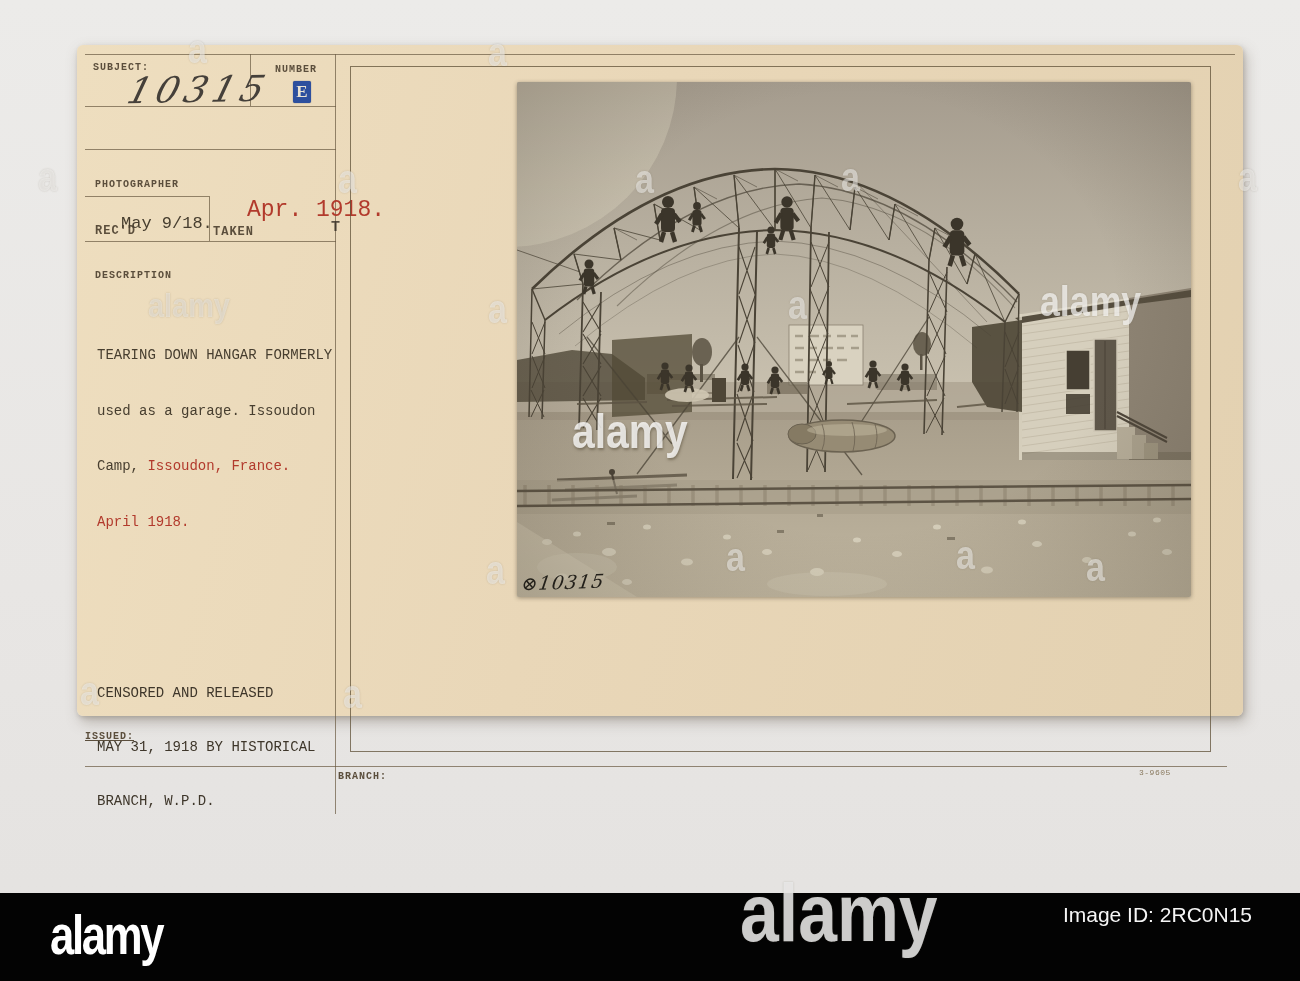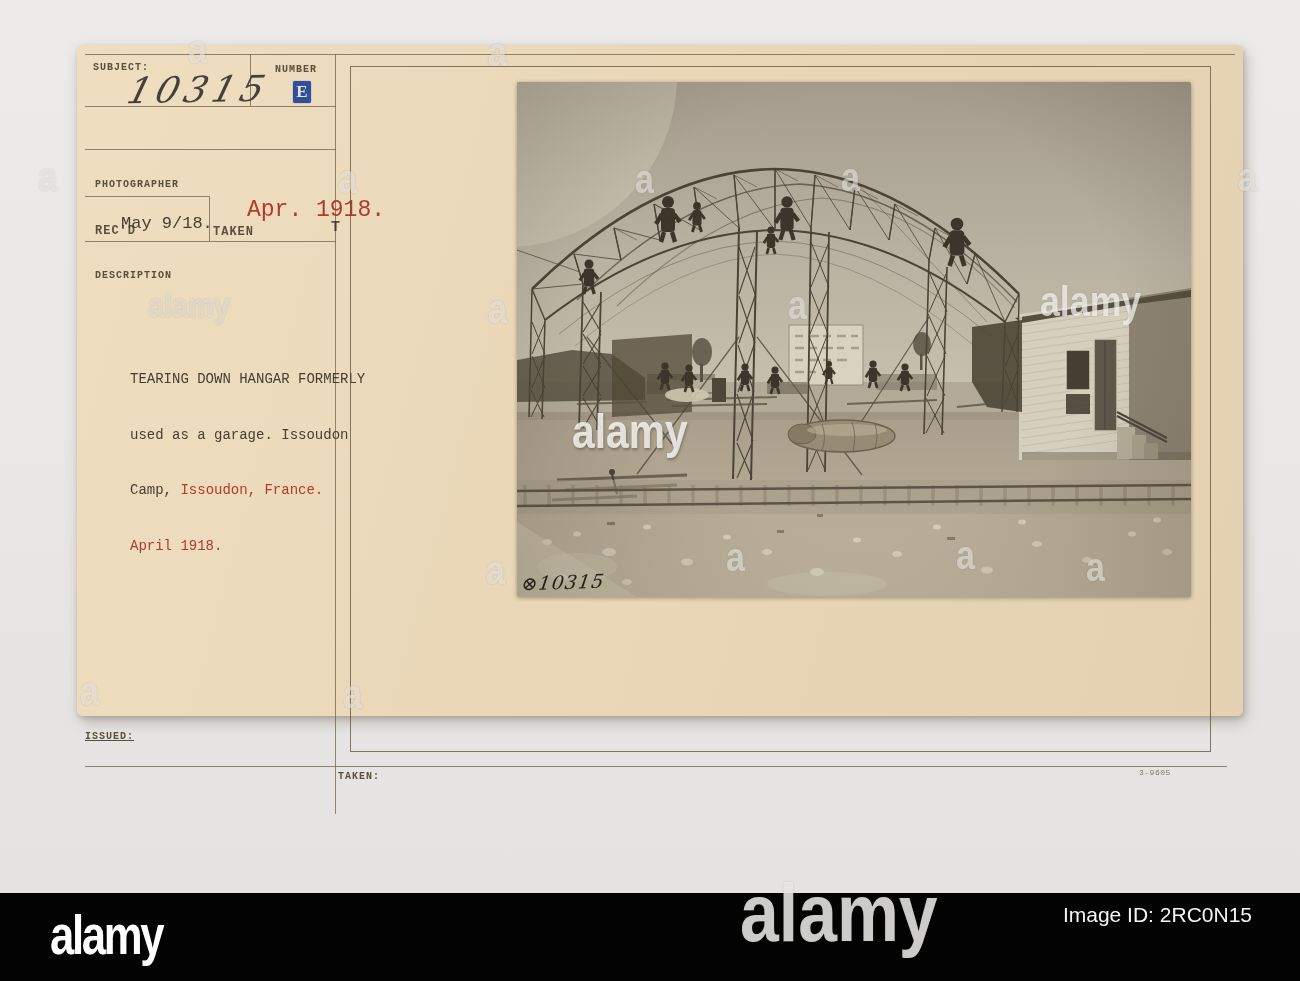--- a/index.html
+++ b/index.html
@@ -74,30 +74,35 @@
     <span class="stamp-e" style="left:216px;top:36px;">E</span>
 
     <span class="lbl" style="left:18px;top:134px;">PHOTOGRAPHER</span>
     <span class="lbl lbl-sm" style="left:18px;top:179px;">REC'D</span>
     <span class="typed" style="left:44px;top:169px;font-size:17px;">May 9/18.</span>
     <span class="lbl lbl-sm" style="left:136px;top:180px;">TAKEN</span>
     <span class="typed typed-red" style="left:170px;top:152px;font-size:23px;">Apr. 1918.</span>
     <span class="strayt" style="left:254px;top:174px;">T</span>
 
     <span class="lbl" style="left:18px;top:225px;">DESCRIPTION</span>
-    <div class="desc" style="left:20px;top:288px;margin-left:33px;">
+    <div class="desc" style="left:20px;top:264px;">
       <div><span style="color:#473e2f;">TEARING DOWN HANGAR FORMERLY</span></div>
       <div><span style="color:#473e2f;">used as a garage. Issoudon</span></div>
       <div><span style="color:#473e2f;">Camp, </span><span style="color:#b23a2c;">Issoudon, France.</span></div>
       <div><span style="color:#b23a2c;">April 1918.</span></div>
     </div>
 
+    <div class="censor" style="left:20px;top:603px;">
+      <div>CENSORED AND RELEASED</div>
+      <div>MAY 31, 1918 BY HISTORICAL</div>
+      <div>BRANCH, W.P.D.</div>
+    </div>
 
     <span class="lbl" style="left:8px;top:686px;text-decoration:underline;">ISSUED:</span>
-    <span class="lbl" style="left:261px;top:726px;">TAKEN:</span>
+    <span class="lbl" style="left:261px;top:726px;">BRANCH:</span>
     <span class="printcode" style="left:1062px;top:723px;">3-9605</span>
 
     <div class="frame">
       <div class="photo">
         <svg width="674" height="515" viewBox="0 0 674 515">
           <defs>
             <linearGradient id="sky" x1="0" y1="0" x2="0" y2="1">
               <stop offset="0" stop-color="#a59c8e"></stop>
                 <stop offset=".5" stop-color="#b8b0a0"></stop>
                 <stop offset="1" stop-color="#cbc3b1"></stop>

